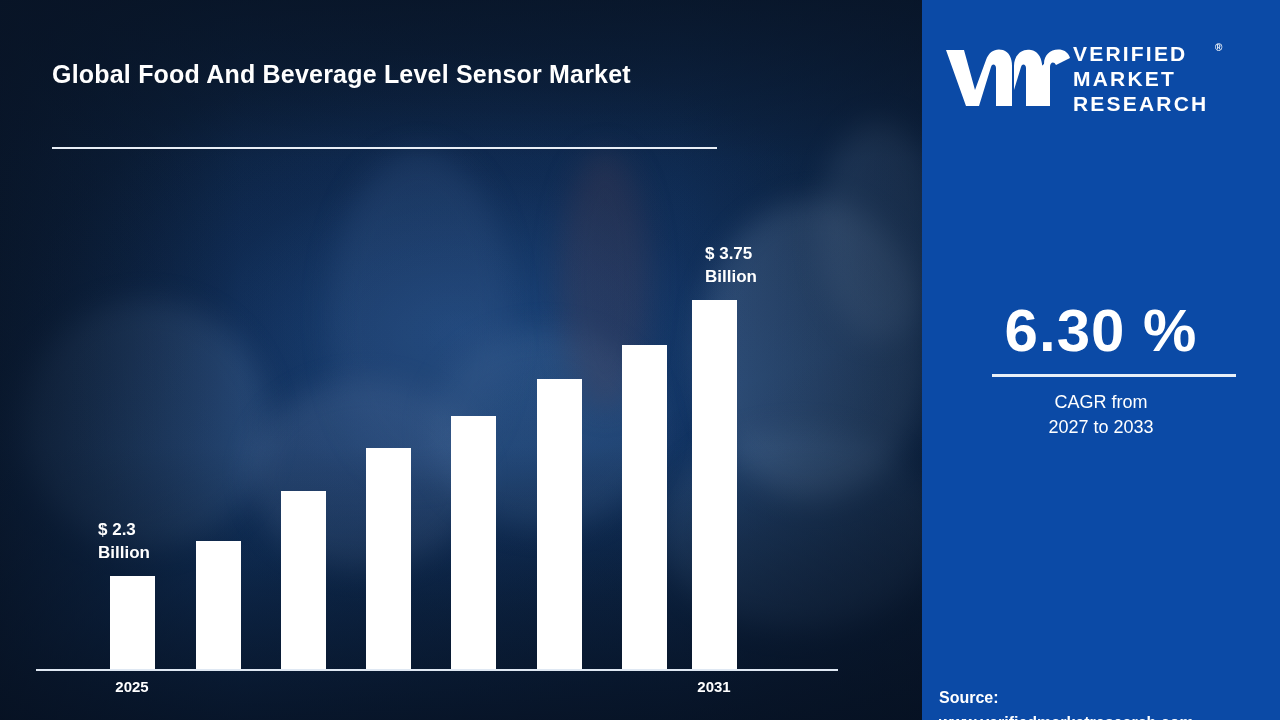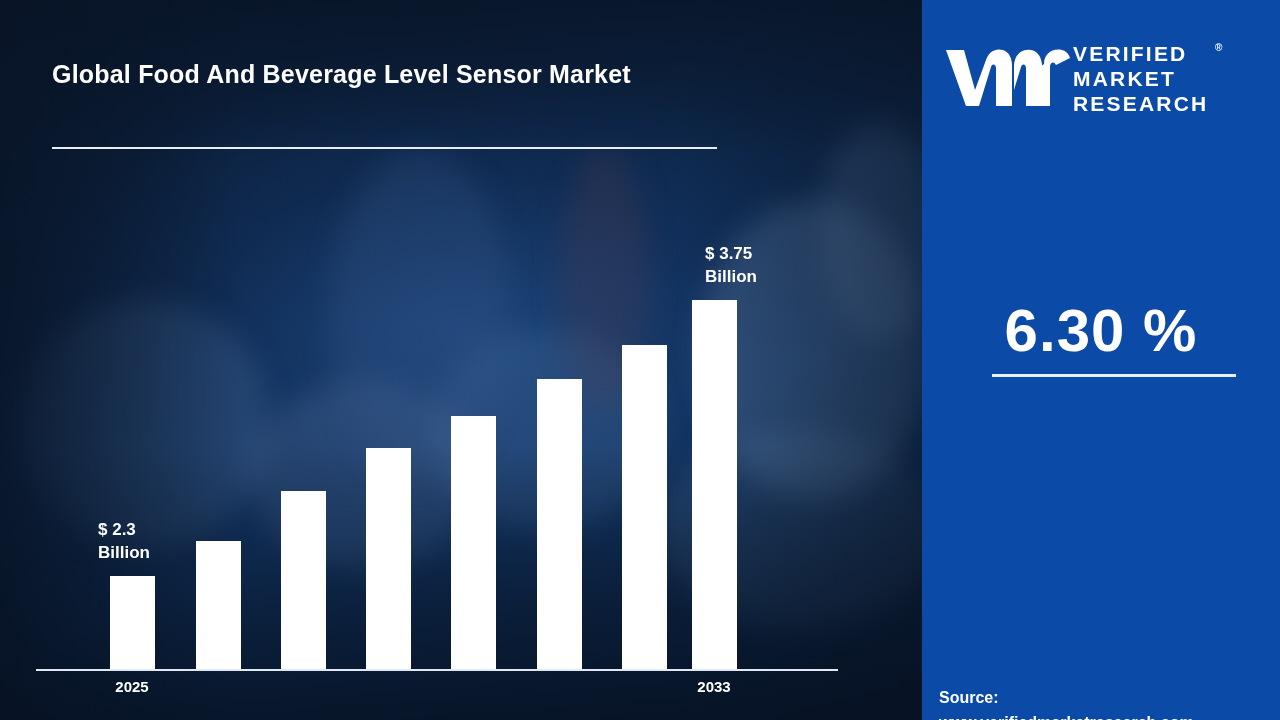--- a/index.html
+++ b/index.html
@@ -138,21 +138,21 @@
         <div class="bar" style="left: 692px; top: 300px; height: 369px;"></div>
       </div>
     <div id="annots">
         <div class="val-label" style="left: 98px; top: 518px;">$ 2.3
 Billion</div>
         <div class="val-label" style="left: 680px; top: 242px; margin-left: 25px;">$ 3.75
 Billion</div>
       </div>
     <div id="ticks">
         <div class="tick" style="left: 87px; top: 678px;">2025</div>
-        <div class="tick" style="left: 669px; top: 678px;">2033</div>
+        <div class="tick" style="left: 669px; top: 678px;">2031</div>
       </div>
   </div>
 
   <div class="panel">
 
     <div class="logo-wrap">
       <svg class="logo-mark" viewBox="0 0 126 64">
         <path d="M2 4 H20 L31 44 L42 14 C45 5 52 2 59 4 C65 6 68 12 68 20 V60 H52 V22 C52 18 48 17 47 21 L35 60 H22 Z" fill="#ffffff"></path>
         <path d="M70 20 C70 9 78 2 87 4 C93 5 97 10 98 18 V60 H82 V22 C82 18 78 17 77 21 L70 44 Z" fill="#ffffff"></path>
         <path d="M100 18 C100 8 108 2 118 4 C122 5 125 8 126 12 L112 19 C110 15 106 16 106 21 V60 H90 V26 Z" fill="#ffffff"></path>
@@ -160,18 +160,20 @@
       <div class="logo-text">
         <div>VERIFIED</div>
         <div>MARKET</div>
         <div>RESEARCH</div>
         <span class="logo-reg">®</span>
       </div>
     </div>
 
     <div class="cagr">6.30 %</div>
     <div class="cagr-rule"></div>
+    <div class="cagr-sub">CAGR from
+2027 to 2033</div>
 
     <div class="source">Source:
 www.verifiedmarketresearch.com</div>
   </div>
 
 </div>
 
 </body></html>

